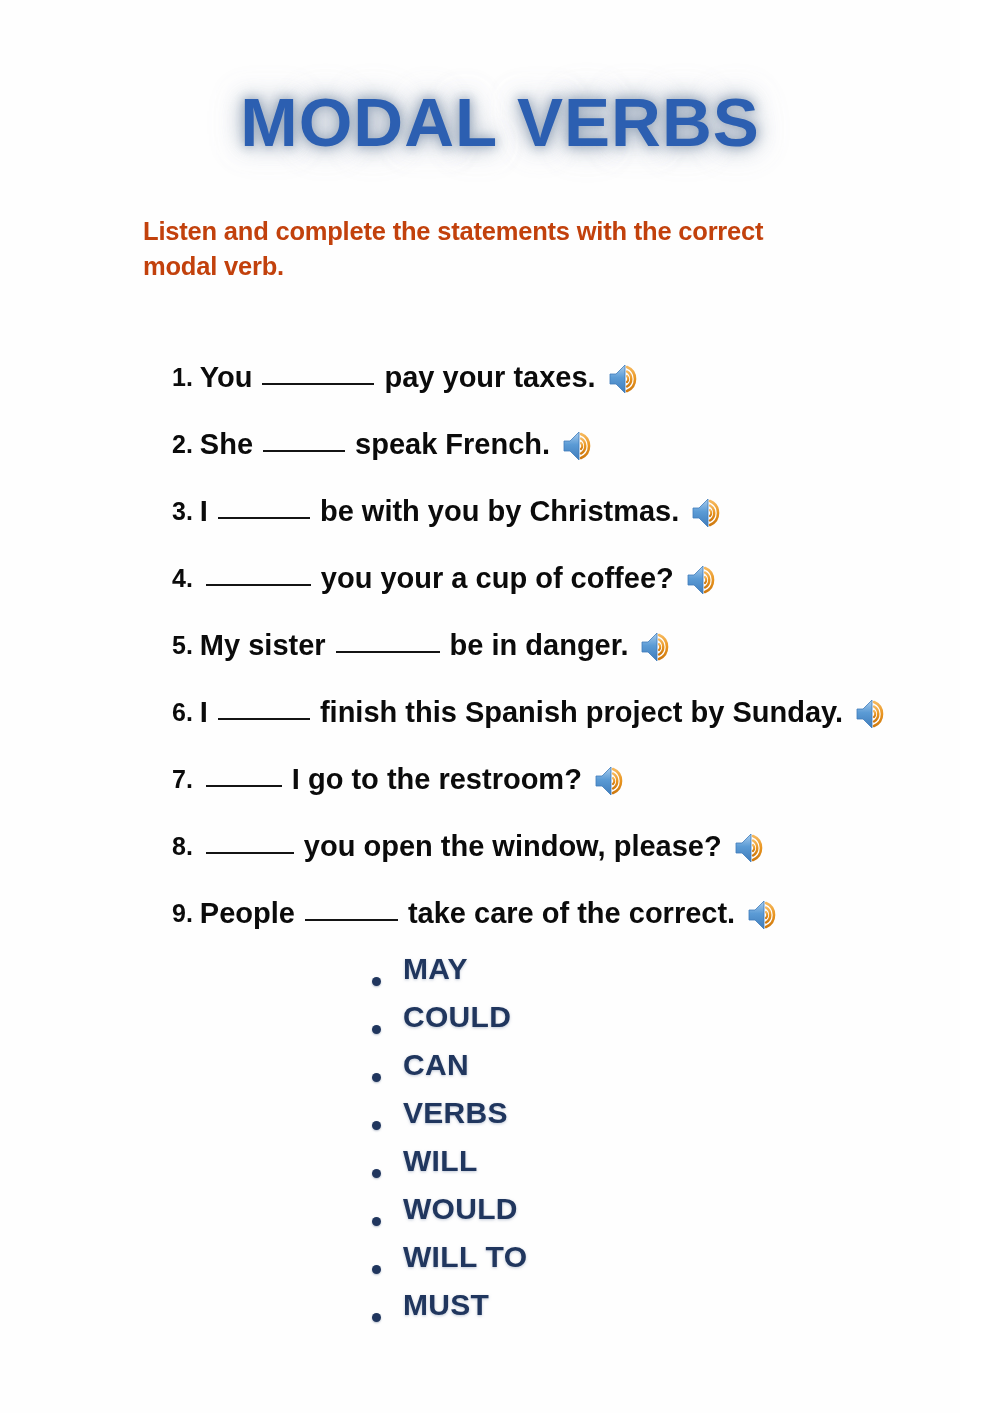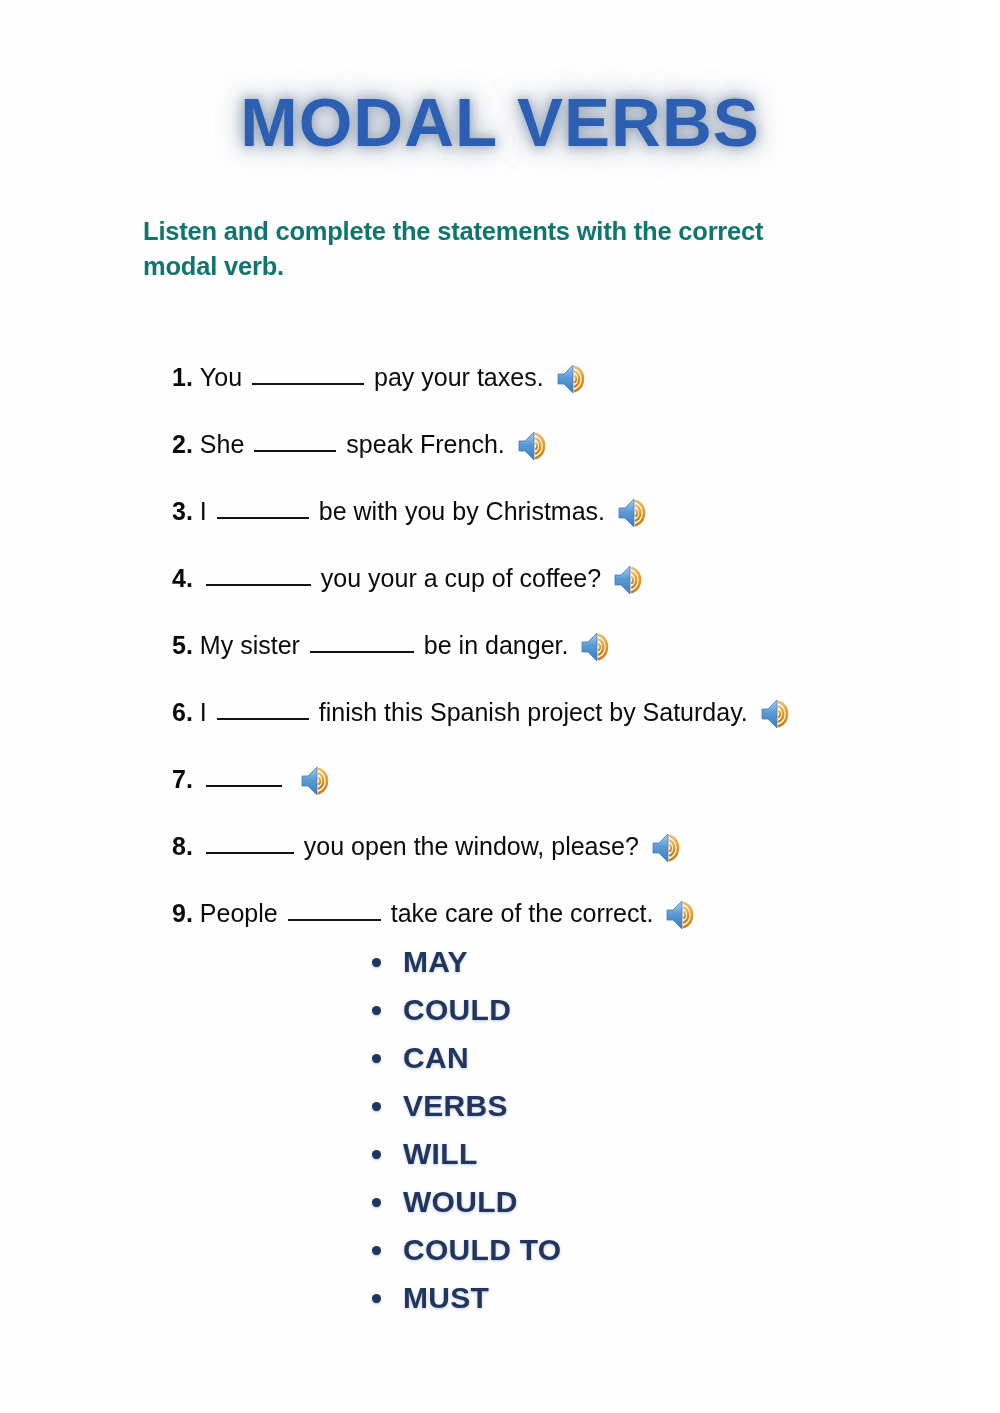--- a/index.html
+++ b/index.html
@@ -46,21 +46,21 @@
   }
 
   
   .instructions {
     position: absolute;
     top: 214px;
     left: 143px;
     width: 640px;
     font-size: 25.5px;
     font-weight: bold;
-    color: #0f766e;
+    color: #c2410c;
     line-height: 1.38;
     letter-spacing: -0.2px;
   }
 
   
   .questions {
     position: absolute;
     top: 344px;
     left: 172px;
     width: 800px;
@@ -72,22 +72,22 @@
     white-space: nowrap;
   }
   .q-num {
     font-size: 25px;
     font-weight: bold;
     color: #0b0b0b;
     margin-right: 7px;
   }
   .q-pre,
   .q-post {
-    font-size: 25px;
-    font-weight: normal;
+    font-size: 29px;
+    font-weight: bold;
     color: #0b0b0b;
   }
   .q-pre { margin-right: 4px; }
   .q-post { margin-left: 4px; text-align: right; }
   .q-blank {
     display: inline-block;
     border-bottom: 2.5px solid #141414;
     height: 17px;
     margin: 0 6px;
     position: relative;
@@ -111,21 +111,21 @@
   .wordbank {
     position: absolute;
     top: 938px;
     left: 372px;
     list-style: none;
     margin: 0;
     padding: 0;
   }
   .wb-item {
     display: flex;
-    align-items: center;
+    align-items: flex-end;
     height: 48px;
   }
   .wb-bullet {
     width: 9px;
     height: 9px;
     border-radius: 50%;
     background: #20365e;
     margin-right: 22px;
     flex: 0 0 auto;
     box-shadow: 0 1px 2px rgba(120,135,160,0.55);
@@ -276,21 +276,21 @@
     <path d="M19 5 A13 13 0 0 1 19 29" fill="none" stroke="url(#gor)" stroke-width="2.6" stroke-linecap="round"></path>
     <path d="M19 9.5 A8.7 8.7 0 0 1 19 24.5" fill="none" stroke="url(#gor)" stroke-width="2.4" stroke-linecap="round"></path>
     <path d="M19 14 A4.4 4.4 0 0 1 19 20" fill="none" stroke="url(#gor)" stroke-width="2.2" stroke-linecap="round"></path>
   </svg>
         </span>
       </div>
       <div class="q-row">
         <span class="q-num">6.</span>
         <span class="q-pre">I</span>
         <span class="q-blank" style="width: 92px;"></span>
-        <span class="q-post">finish this Spanish project by Saturday.</span>
+        <span class="q-post">finish this Spanish project by Sunday.</span>
         <span class="speaker">
   <svg width="38" height="34" viewBox="0 0 38 34" xmlns="http://www.w3.org/2000/svg">
     <defs>
       <linearGradient id="gsp" x1="0" y1="0" x2="0" y2="1">
         <stop offset="0" stop-color="#a9cdee"></stop>
         <stop offset="0.45" stop-color="#5b9bd5"></stop>
         <stop offset="1" stop-color="#3f7cbb"></stop>
       </linearGradient>
       <linearGradient id="gor" x1="0" y1="0" x2="0" y2="1">
         <stop offset="0" stop-color="#f6b85c"></stop>
@@ -301,20 +301,21 @@
     <path d="M2 12 L8 12 L17 3 L17 31 L8 22 L2 22 Z" fill="url(#gsp)" stroke="#3f7cbb" stroke-width="0.8" stroke-linejoin="round"></path>
     <path d="M19 5 A13 13 0 0 1 19 29" fill="none" stroke="url(#gor)" stroke-width="2.6" stroke-linecap="round"></path>
     <path d="M19 9.5 A8.7 8.7 0 0 1 19 24.5" fill="none" stroke="url(#gor)" stroke-width="2.4" stroke-linecap="round"></path>
     <path d="M19 14 A4.4 4.4 0 0 1 19 20" fill="none" stroke="url(#gor)" stroke-width="2.2" stroke-linecap="round"></path>
   </svg>
         </span>
       </div>
       <div class="q-row">
         <span class="q-num">7.</span>
         <span class="q-blank" style="width: 76px;"></span>
+        <span class="q-post">I go to the restroom?</span>
         <span class="speaker">
   <svg width="38" height="34" viewBox="0 0 38 34" xmlns="http://www.w3.org/2000/svg">
     <defs>
       <linearGradient id="gsp" x1="0" y1="0" x2="0" y2="1">
         <stop offset="0" stop-color="#a9cdee"></stop>
         <stop offset="0.45" stop-color="#5b9bd5"></stop>
         <stop offset="1" stop-color="#3f7cbb"></stop>
       </linearGradient>
       <linearGradient id="gor" x1="0" y1="0" x2="0" y2="1">
         <stop offset="0" stop-color="#f6b85c"></stop>
@@ -402,21 +403,21 @@
       <li class="wb-item">
         <span class="wb-bullet"></span>
         <span class="wb-label">WILL</span>
       </li>
       <li class="wb-item">
         <span class="wb-bullet"></span>
         <span class="wb-label">WOULD</span>
       </li>
       <li class="wb-item">
         <span class="wb-bullet"></span>
-        <span class="wb-label">COULD TO</span>
+        <span class="wb-label">WILL TO</span>
       </li>
       <li class="wb-item">
         <span class="wb-bullet"></span>
         <span class="wb-label">MUST</span>
       </li>
     </ul>
 
 </div>
 
 </body></html>

